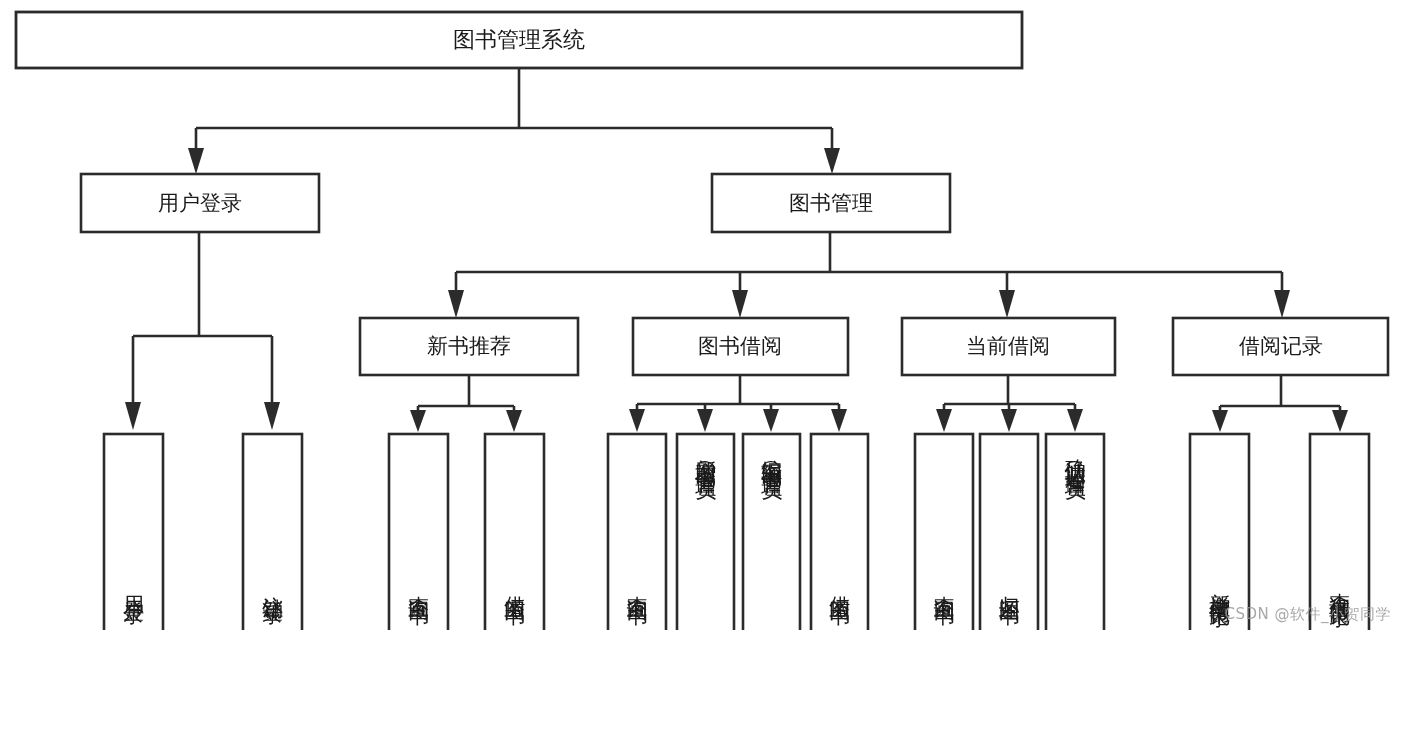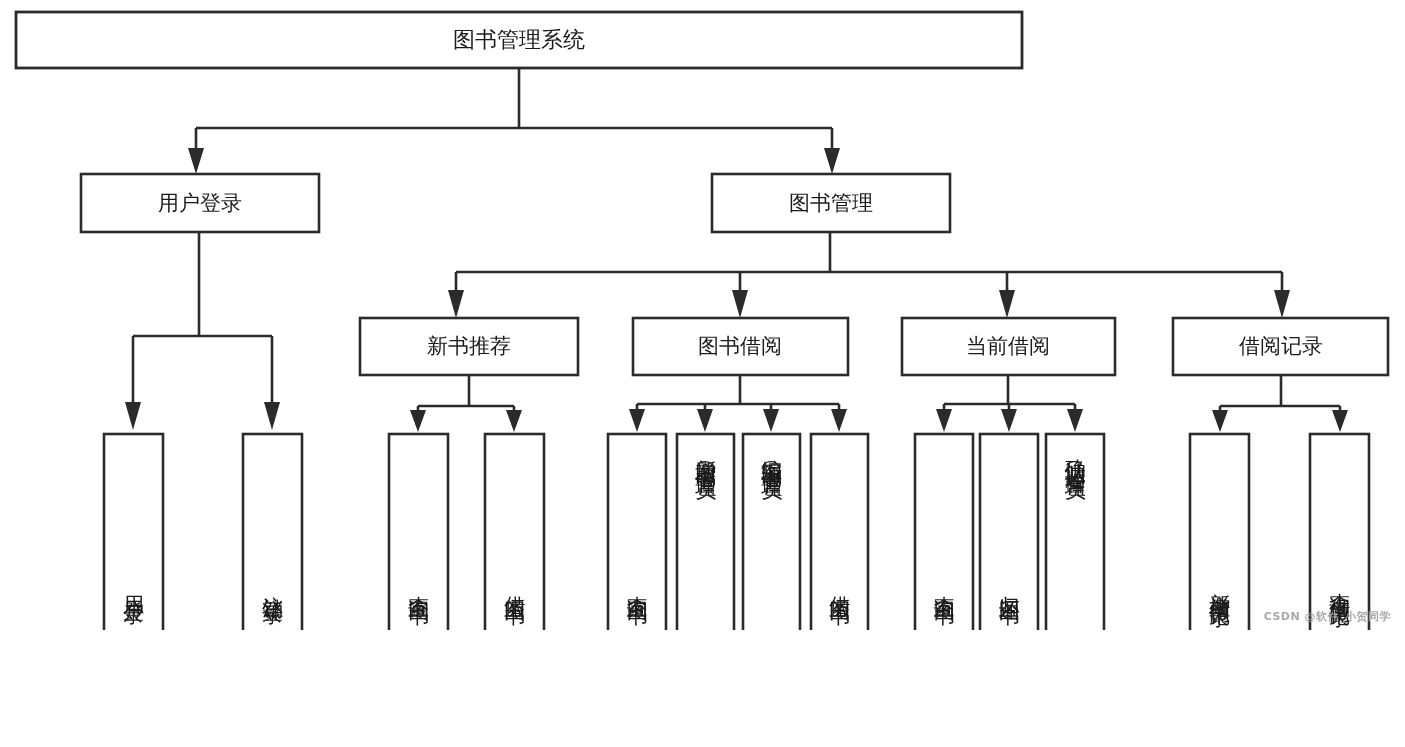--- a/index.html
+++ b/index.html
@@ -76,27 +76,26 @@
     text-orientation: upright;
     letter-spacing: 3px;
     white-space: nowrap;
     text-align: center;
   }
   .watermark {
     position: absolute;
     right: 14px;
     bottom: 6px;
     font-family: "DejaVu Sans", "Liberation Sans", sans-serif;
-    font-size: 11px;
+    font-size: 15px;
     color: #9a9a9a;
     opacity: 0.85;
     letter-spacing: 0.5px;
     white-space: nowrap;
     pointer-events: none;
-    font-weight: bold;
   }
 </style>
 </head>
 <body>
 
 <div id="diagram-root">
 
   <svg class="diagram-canvas" viewBox="0 0 1405 747" xmlns="http://www.w3.org/2000/svg">
 
     <g>

